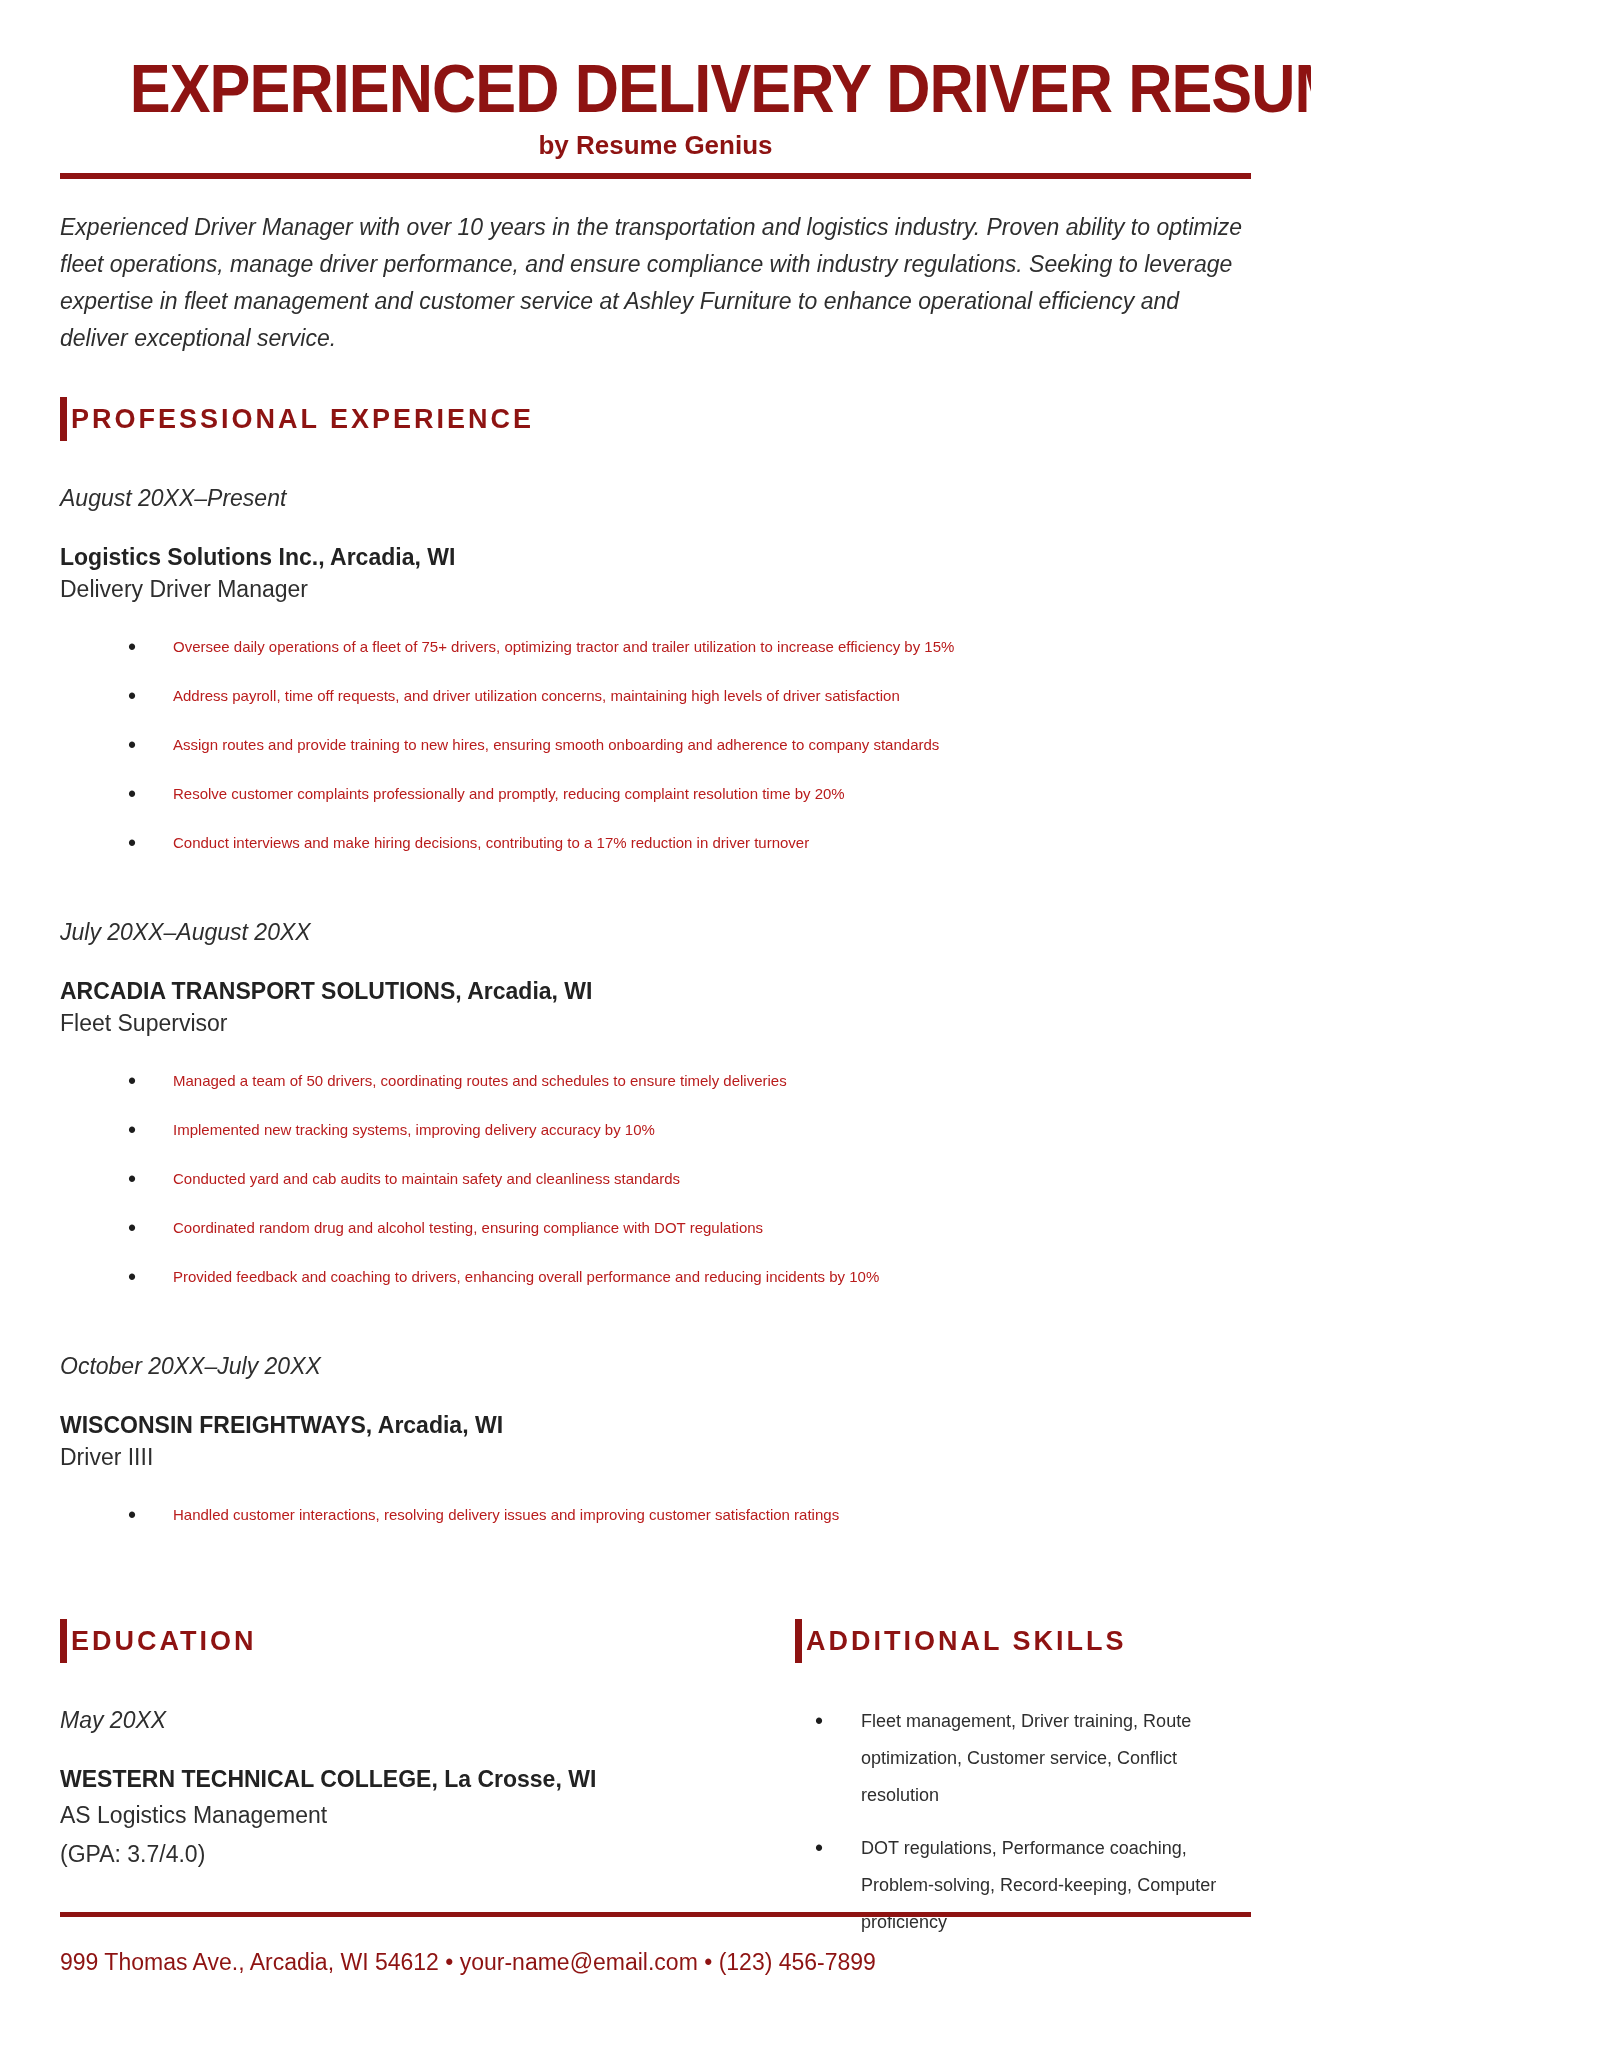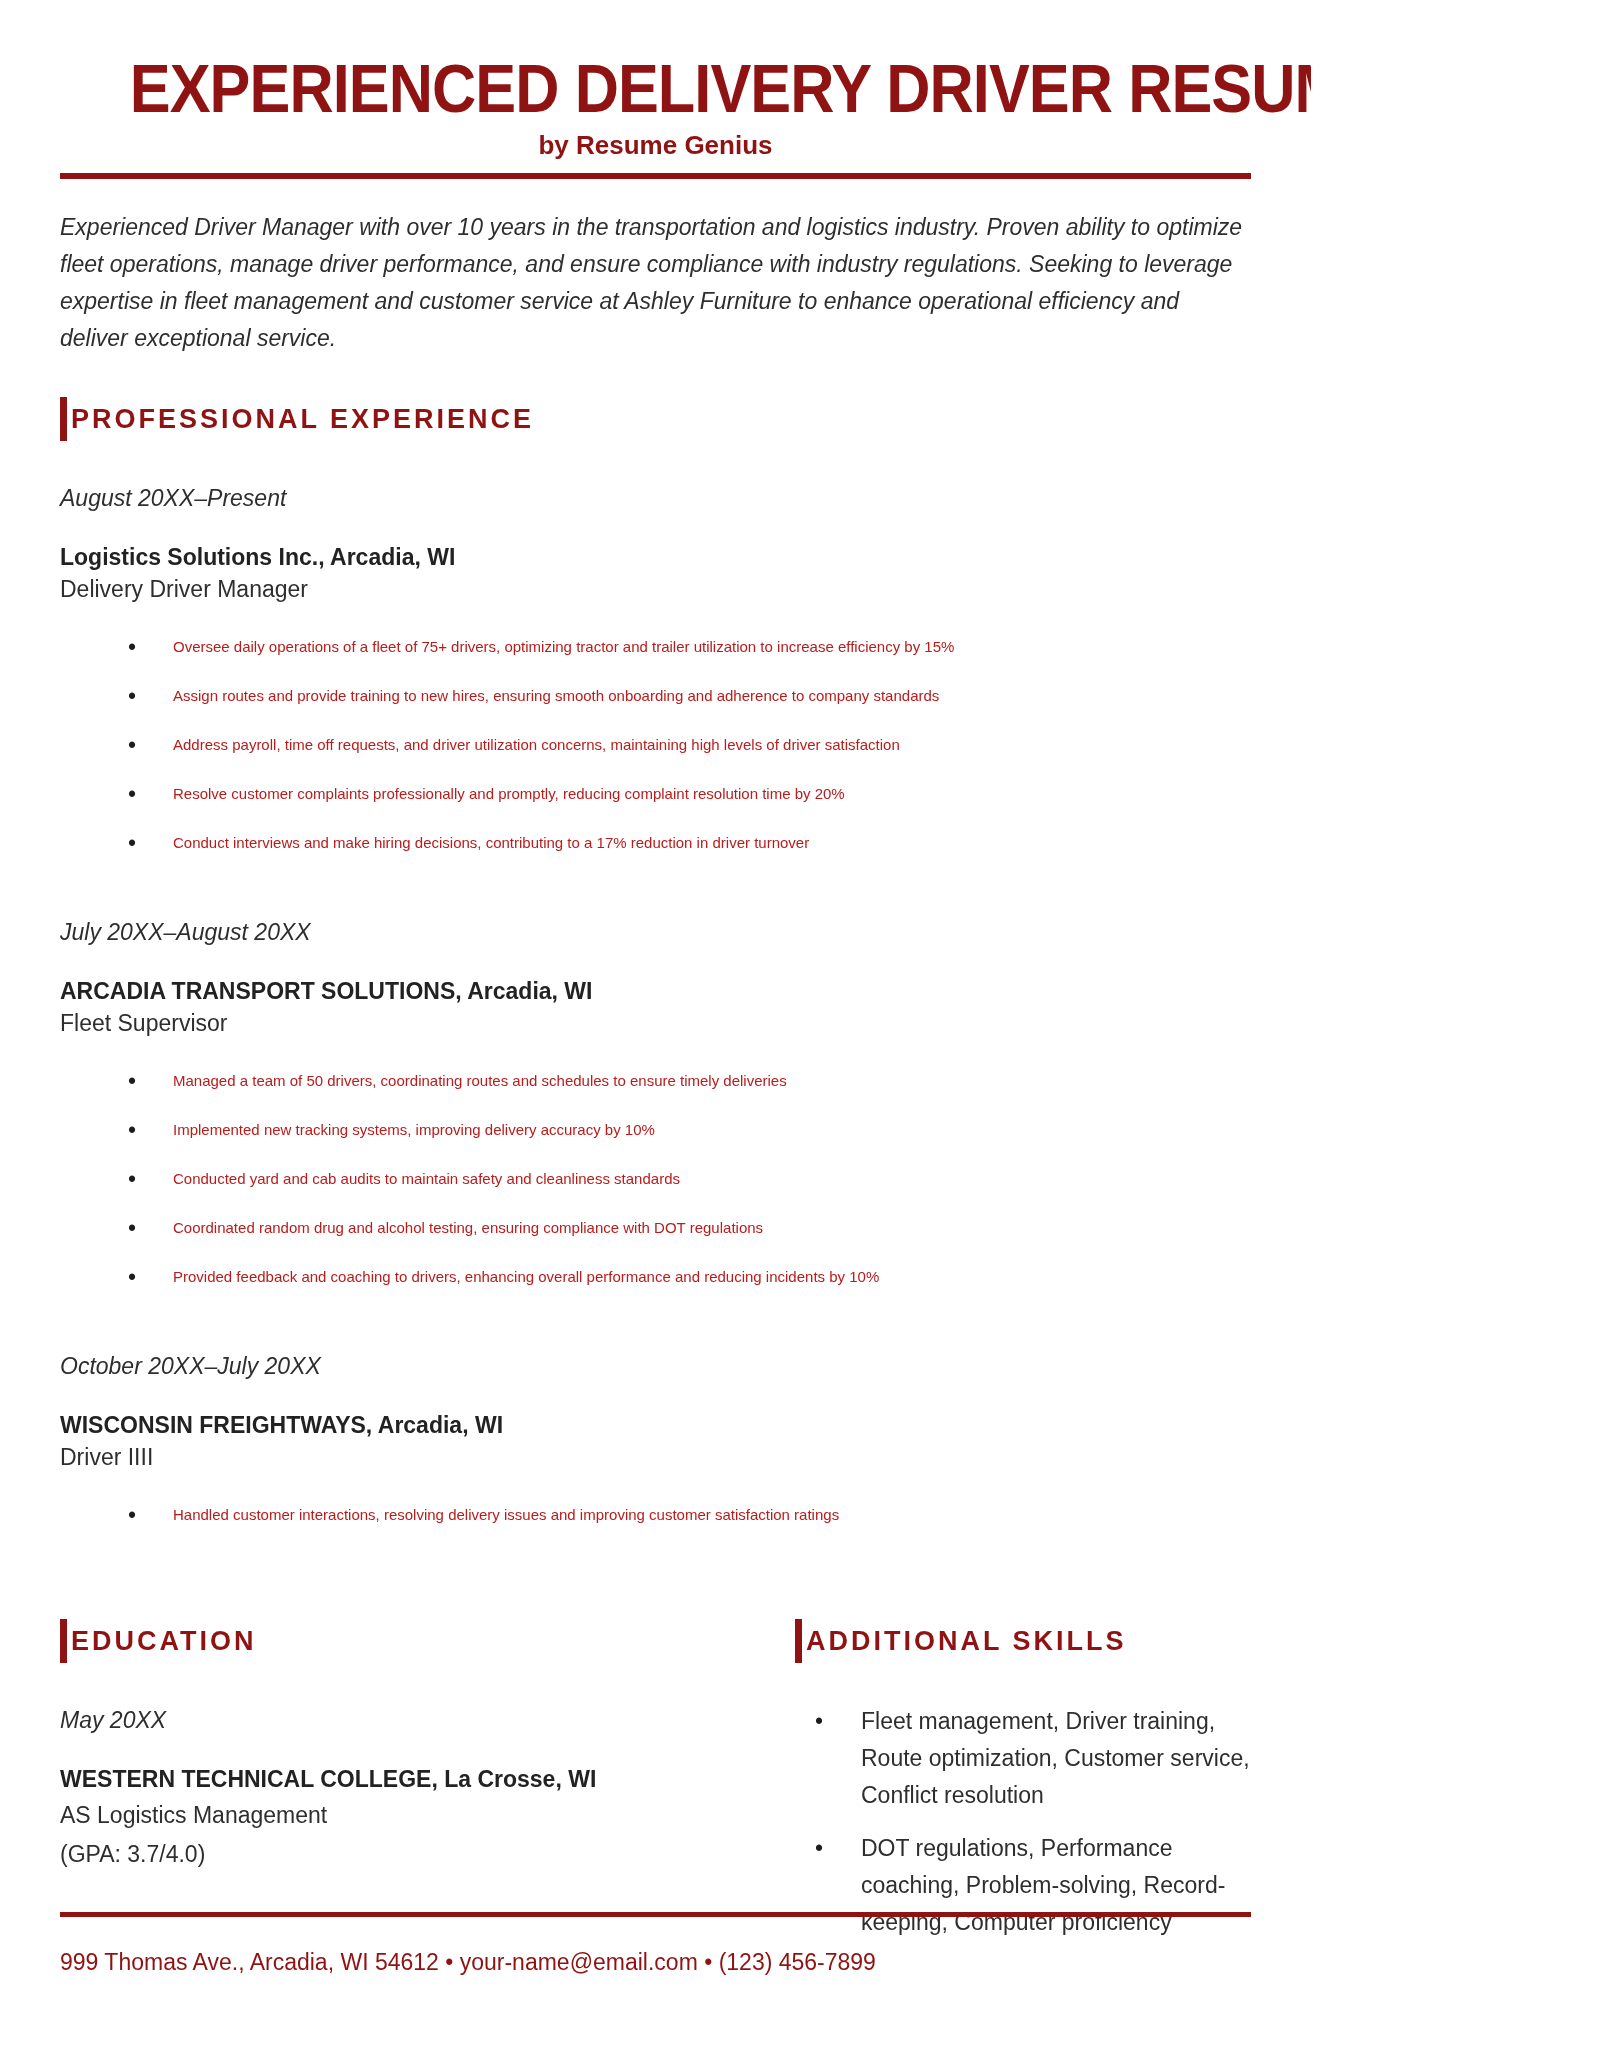--- a/index.html
+++ b/index.html
@@ -138,21 +138,21 @@
   }
 
   ul.skills {
     list-style: none;
     margin-top: 40px;
     padding-left: 20px;
   }
   ul.skills li {
     position: relative;
     padding-left: 46px;
-    font-size: 23px;
+    font-size: 18px;
     line-height: 37px;
     max-width: 620px;
     color: #2e2e2e;
   }
   ul.skills li + li { margin-top: 16px; }
   ul.skills li::before {
     content: "\2022";
     position: absolute;
     left: 0;
     top: 0;
@@ -187,22 +187,22 @@
   <p class="summary">Experienced Driver Manager with over 10 years in the transportation and logistics industry. Proven ability to optimize fleet operations, manage driver performance, and ensure compliance with industry regulations. Seeking to leverage expertise in fleet management and customer service at Ashley Furniture to enhance operational efficiency and deliver exceptional service.</p>
 
   <h2 class="section-heading experience">PROFESSIONAL EXPERIENCE</h2>
 
   <div>
     <div class="job-dates first">August 20XX–Present</div>
     <div class="job-company">Logistics Solutions Inc., Arcadia, WI</div>
     <div class="job-role">Delivery Driver Manager</div>
     <ul class="bullets">
       <li>Oversee daily operations of a fleet of 75+ drivers, optimizing tractor and trailer utilization to increase efficiency by 15%</li>
+      <li>Address payroll, time off requests, and driver utilization concerns, maintaining high levels of driver satisfaction</li>
       <li>Assign routes and provide training to new hires, ensuring smooth onboarding and adherence to company standards</li>
-      <li>Address payroll, time off requests, and driver utilization concerns, maintaining high levels of driver satisfaction</li>
       <li>Resolve customer complaints professionally and promptly, reducing complaint resolution time by 20%</li>
       <li>Conduct interviews and make hiring decisions, contributing to a 17% reduction in driver turnover</li>
     </ul>
   </div>
 
   <div>
     <div class="job-dates later">July 20XX–August 20XX</div>
     <div class="job-company">ARCADIA TRANSPORT SOLUTIONS, Arcadia, WI</div>
     <div class="job-role">Fleet Supervisor</div>
     <ul class="bullets">

